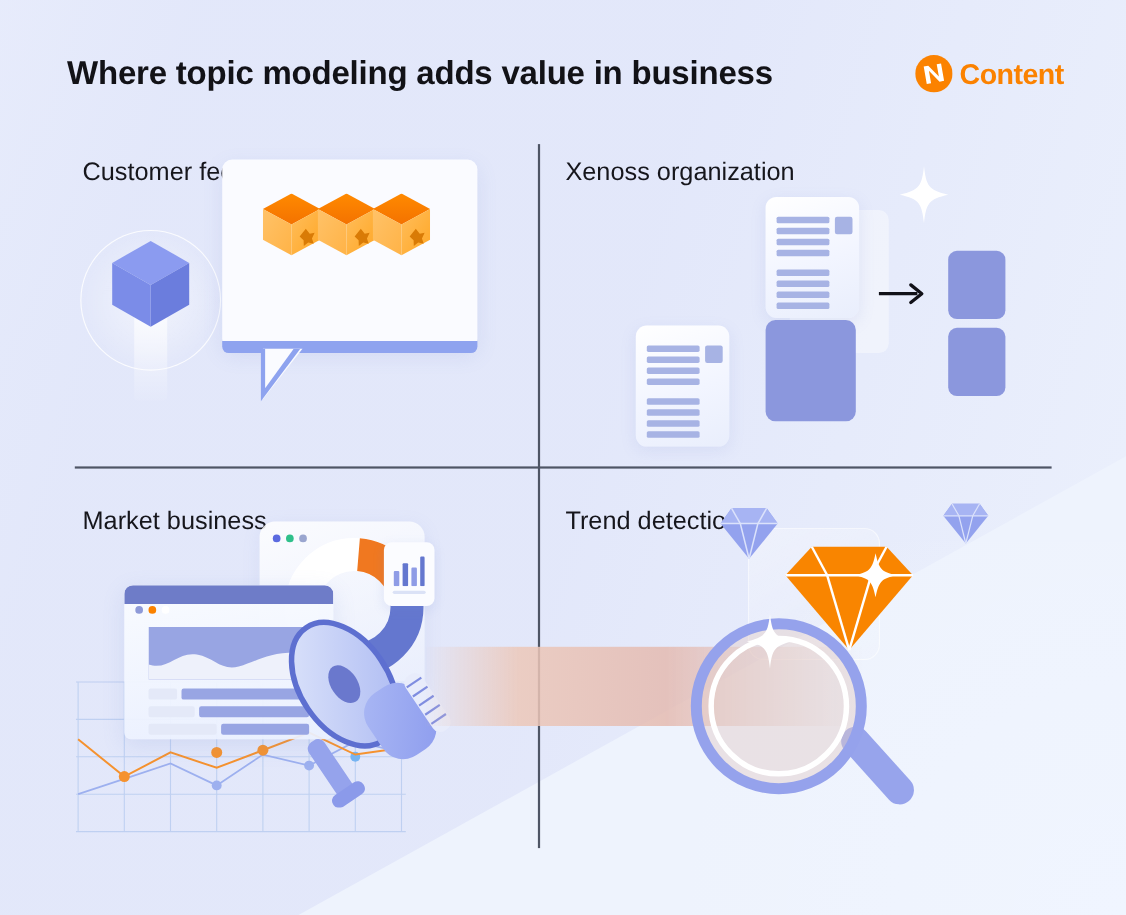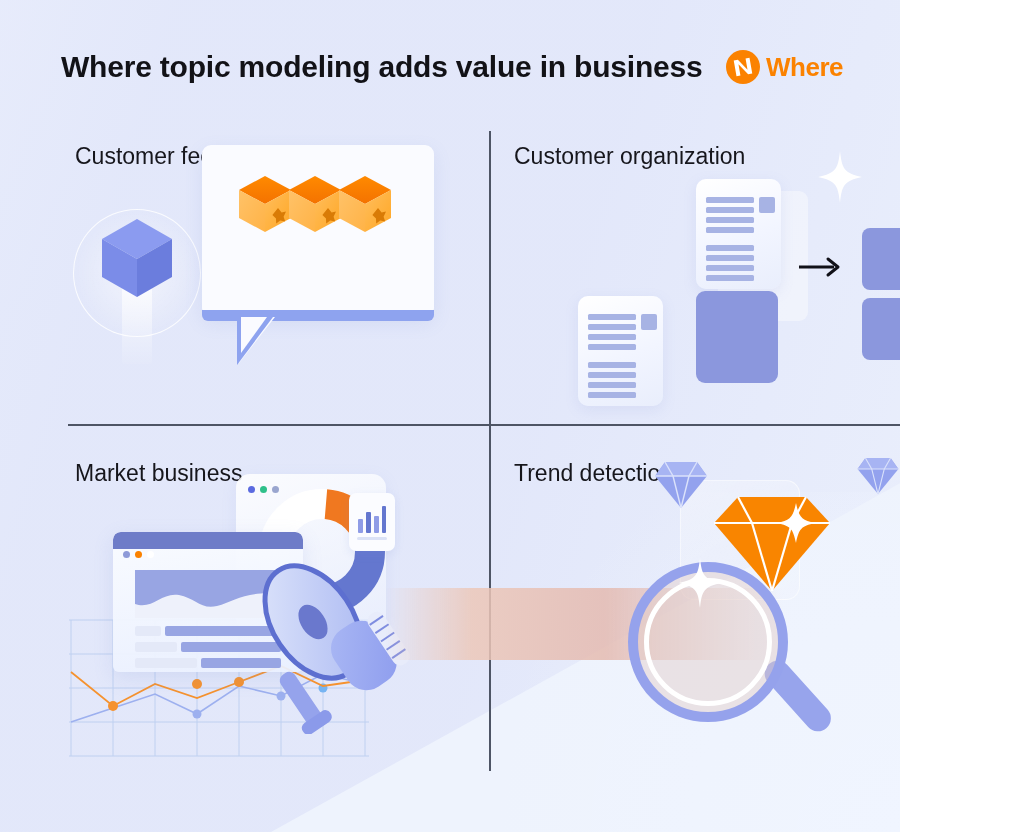--- a/index.html
+++ b/index.html
@@ -3,21 +3,21 @@
 <meta charset="utf-8">
 <style>
   * { box-sizing: border-box; margin: 0; padding: 0; }
   html, body {
     width: 1024px; height: 832px;
     font-family: "Liberation Sans", sans-serif;
     overflow: hidden;
   }
   #stage {
     position: relative;
-    width: 900px; height: 832px;
+    width: 1024px; height: 832px;
     background: #eef3fd;
     overflow: hidden;
   }
   
   .diag-band {
     position: absolute;
     left: -220px; top: -480px;
     width: 1500px; height: 1200px;
     background: linear-gradient(135deg, rgba(255,255,255,0) 0%, rgba(226,231,250,0.95) 38%, rgba(226,231,250,0.95) 62%, rgba(255,255,255,0) 100%);
     transform: rotate(-29deg);
@@ -177,21 +177,21 @@
   <div class="diag-band"></div>
   <div class="corner-br"></div>
 
   <div class="page-title">Where topic modeling adds value in business</div>
 
   <div class="logo">
     <svg class="logo-mark" viewBox="0 0 34 34">
       <circle cx="17" cy="17" r="17" fill="#FB8200"></circle>
       <path d="M9 25 L9 9 L13.2 9 L21 20.4 L21 9 L25 9 L25 25 L20.8 25 L13 13.6 L13 25 Z" fill="#ffffff" transform="rotate(-10 17 17)"></path>
     </svg>
-    <span class="logo-text">Where</span>
+    <span class="logo-text">Content</span>
   </div>
 
   <div class="div-v"></div>
   <div class="div-h"></div>
 
   <div class="quad q1">
     <div class="q-title q-title-pos">Customer feedback analysis</div>
 
     <div class="art">
 
@@ -245,21 +245,21 @@
           <polygon points="26,0 52,14 26,28 0,14" fill="url(#cTop)"></polygon>
           <polygon points="0,14 26,28 26,56 0,42" fill="url(#cL)"></polygon>
           <polygon points="52,14 26,28 26,56 52,42" fill="url(#cR)"></polygon>
           <polygon points="39,32 42.6,36.6 47,35.6 44.6,40.8 46.2,45.6 41.2,44.4 37.2,47.6 37,42.4 33.4,39" fill="#D97B06"></polygon>
         </g>
       </svg>
     </div>
   </div>
 
   <div class="quad q2">
-    <div class="q-title q-title-pos">Customer organization</div>
+    <div class="q-title q-title-pos">Xenoss organization</div>
 
     <div class="art">
 
       <svg class="abs sparkle" style="left:318px; top:20px;" width="44" height="52" viewBox="0 0 44 52">
         <path d="M22 0 C24 18 26 22 44 26 C26 30 24 34 22 52 C20 34 18 30 0 26 C18 22 20 18 22 0 Z" fill="#ffffff"></path>
       </svg>
 
       <div class="abs" style="left:218px; top:60px; width:90px; height:130px; border-radius:9px; background:rgba(255,255,255,0.40);"></div>
 
       <div class="abs doc-card" style="left:196px; top:48px; width:85px; height:110px;">

